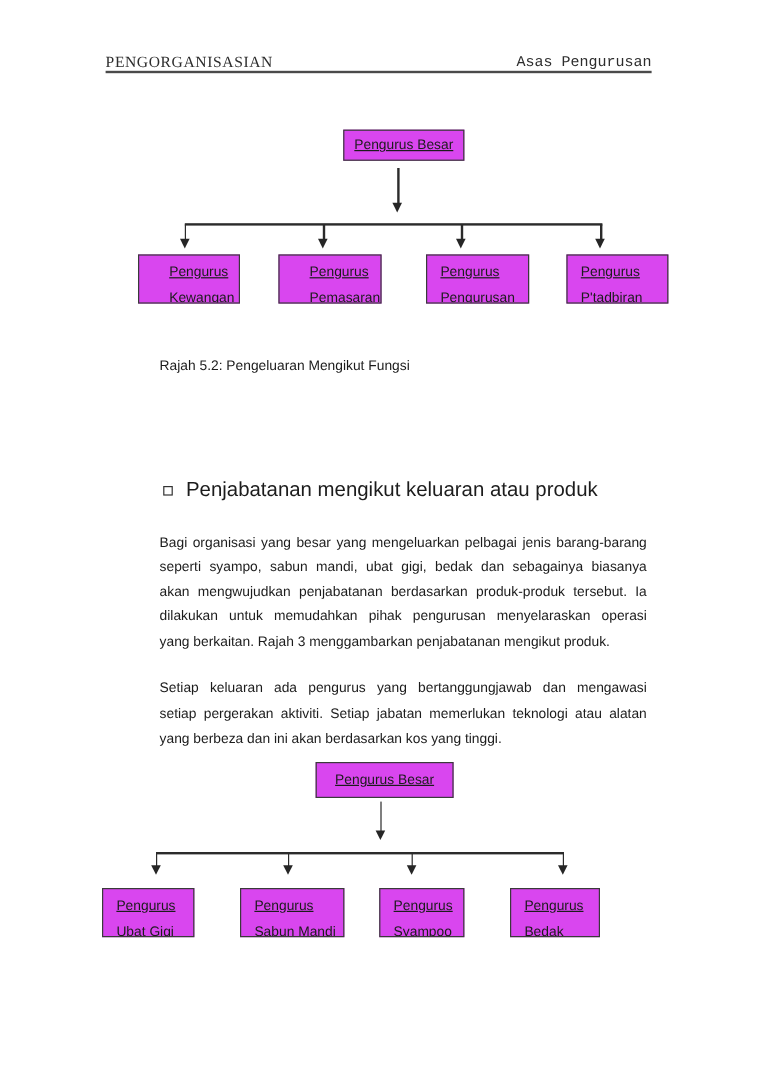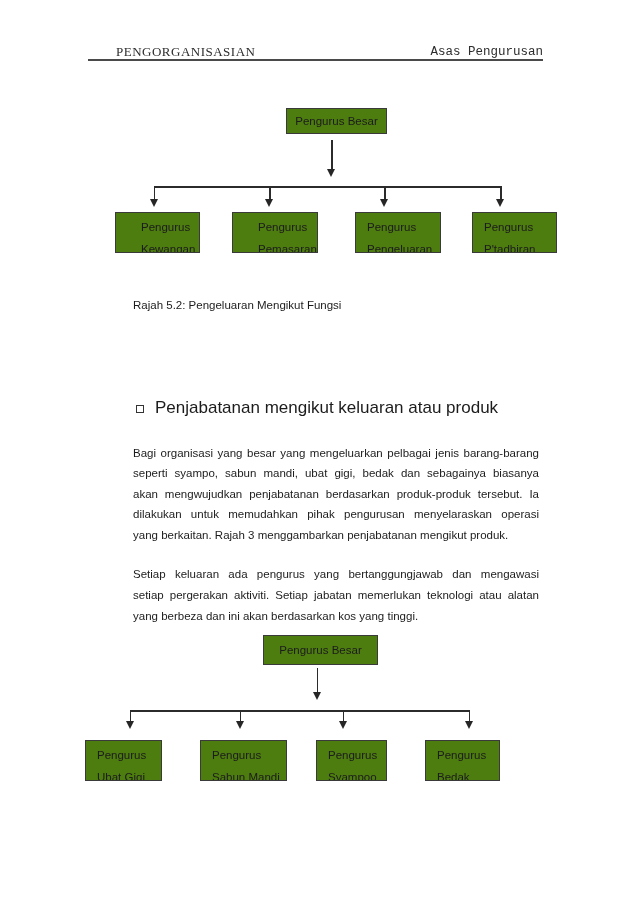--- a/index.html
+++ b/index.html
@@ -5,28 +5,28 @@
   html,body{margin:0;padding:0;}
   body{
     width:638px;height:903px;position:relative;background:#ffffff;
     font-family:"Liberation Sans",sans-serif;color:#1c1c1c;
     -webkit-font-smoothing:antialiased;
   }
   .page{position:absolute;inset:0;overflow:hidden;}
   .abs{position:absolute;}
 
   
-  .hdr-left{left:88px;top:44px;font-family:"Liberation Serif",serif;font-size:13px;letter-spacing:.5px;color:#2d2d2d;margin-left:28px;}
+  .hdr-left{left:88px;top:44px;font-family:"Liberation Serif",serif;font-size:13px;letter-spacing:.5px;color:#2d2d2d;}
   .hdr-right{right:95px;top:45px;font-family:Liberation Mono, monospace;font-size:12.5px;color:#2d2d2d;}
   .hdr-rule{left:88px;top:59px;width:455px;height:1.8px;background:#4a4a4a;}
 
   
   .obox{
     position:absolute;border:1.3px solid #3a3a3a;box-sizing:border-box;
-    font-size:11.5px;color:#1c1c1c;background:#4d7c0f;overflow:hidden;
+    font-size:11.5px;color:#1c1c1c;background:#d946ef;overflow:hidden;text-decoration:underline;
   }
   .rootbox{display:flex;align-items:center;justify-content:center;}
   .childbox{padding:4px 2px 0 25px;line-height:21.5px;}
   .childbox.p11{padding-left:11px;}
   .vline{position:absolute;width:1.6px;background:#2b2b2b;}
   .hline{position:absolute;height:1.6px;background:#2b2b2b;}
   .arrowhead{
     position:absolute;width:0;height:0;
     border-left:4.5px solid transparent;border-right:4.5px solid transparent;
     border-top:8.5px solid #262626;
@@ -73,21 +73,21 @@
     <div class="obox childbox" style="left:115px;top:212px;width:85px;height:41px;">
       <div>Pengurus</div>
       <div>Kewangan</div>
     </div>
     <div class="obox childbox" style="left:232px;top:212px;width:86px;height:41px;">
       <div>Pengurus</div>
       <div>Pemasaran</div>
     </div>
     <div class="obox childbox p11" style="left:355px;top:212px;width:86px;height:41px;">
       <div>Pengurus</div>
-      <div>Pengeluaran</div>
+      <div>Pengurusan</div>
     </div>
     <div class="obox childbox p11" style="left:472px;top:212px;width:85px;height:41px;">
       <div>Pengurus</div>
       <div>P'tadbiran</div>
     </div>
   </div>
 
   <div class="abs caption">Rajah 5.2: Pengeluaran Mengikut Fungsi</div>
 
   <div class="abs bullet-sq"></div>

